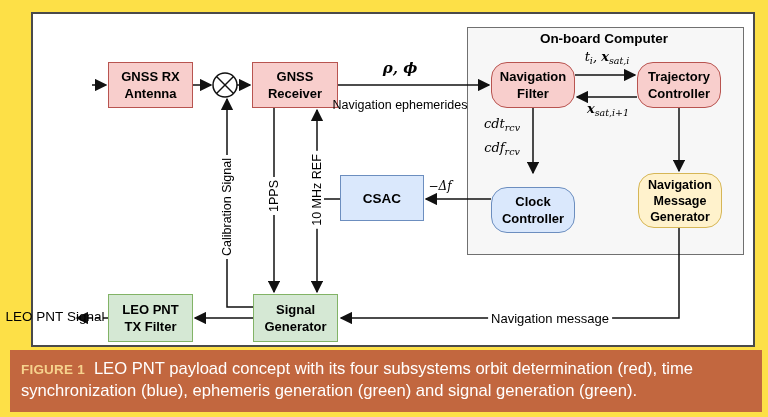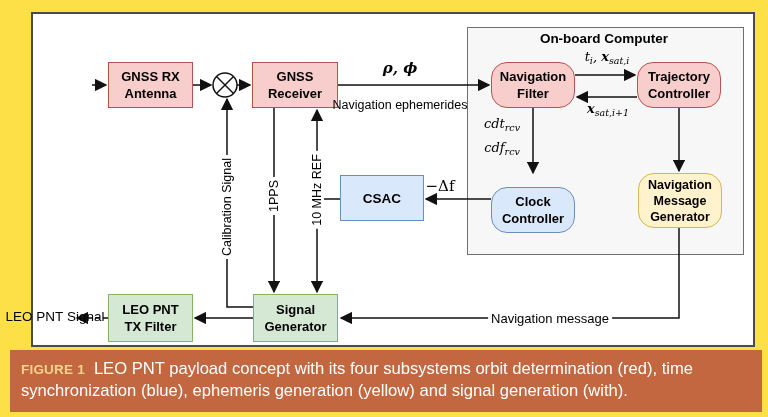--- a/index.html
+++ b/index.html
@@ -27,21 +27,21 @@
   svg.wires{position:absolute;left:0;top:0;z-index:5;pointer-events:none;}
   
   .lbl{position:absolute;z-index:6;transform:translate(-50%,-50%);white-space:nowrap;text-align:center;}
   .sans13{font-size:13.5px;line-height:18px;}
   .sans12{font-size:12.5px;line-height:16.5px;}
   .math{font-family:"DejaVu Serif","Liberation Serif",serif;font-style:italic;font-size:13px;}
   .mx{font-weight:bold;}
   .msub{font-size:9.5px;vertical-align:-3px;}
   .msub.up{font-style:normal;}
   .rho{font-family:"DejaVu Serif",serif;font-style:italic;font-weight:bold;font-size:15px;}
-  .mdf{font-family:"DejaVu Serif",serif;font-size:15px;}
+  .mdf{font-family:"DejaVu Serif",serif;font-style:italic;font-size:12px;}
   .rot{transform:translate(-50%,-50%) rotate(-90deg);background:#fff;padding:0 3px;font-size:12.5px;}
   .onwire{background:#fff;padding:0 3px;font-size:13px;}
   .stack{line-height:20px;}
   
   .caption{
     position:absolute;left:10px;top:350px;width:752px;height:62px;background:#c2673f;z-index:7;
     box-sizing:border-box;padding:8px 12px 0 11px;color:#fff;font-size:16.6px;line-height:21px;
   }
   .cap-tag{color:#f6d28d;font-weight:bold;font-size:13.5px;letter-spacing:0.2px;margin-right:9px;}
 </style>
@@ -156,16 +156,16 @@
 
   <div class="lbl mdf" style="left:440px;top:186px">−Δf</div>
 
   <div class="lbl rot" style="left:227px;top:207px">Calibration Signal</div>
   <div class="lbl rot" style="left:274px;top:196px">1PPS</div>
   <div class="lbl rot" style="left:317px;top:190px">10 MHz REF</div>
 
   <div class="lbl onwire" style="left:550px;top:318px">Navigation message</div>
 
   <div class="caption">
-    <span class="cap-tag">FIGURE 1</span><span>LEO PNT payload concept with its four subsystems orbit determination (red), time synchronization (blue), ephemeris generation (yellow) and signal generation (with).</span>
+    <span class="cap-tag">FIGURE 1</span><span>LEO PNT payload concept with its four subsystems orbit determination (red), time synchronization (blue), ephemeris generation (green) and signal generation (green).</span>
   </div>
 
 </div>
 
 </body></html>

